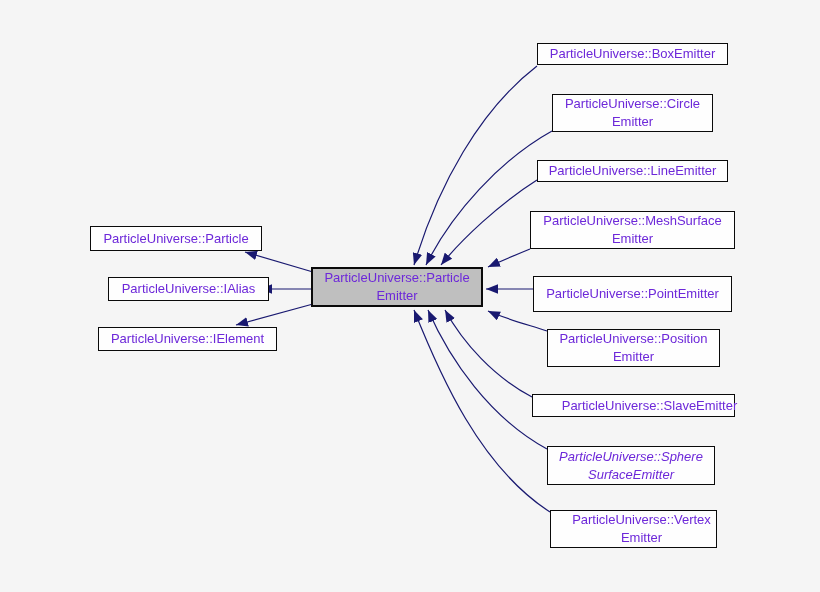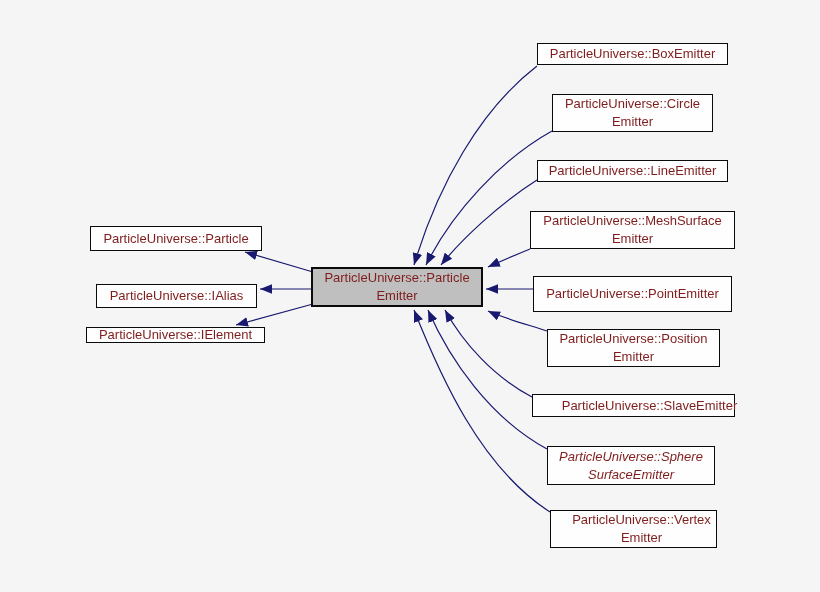--- a/index.html
+++ b/index.html
@@ -14,21 +14,21 @@
   #edges {
     position: absolute;
     left: 0; top: 0;
     width: 820px; height: 592px;
   }
   .node {
     position: absolute;
     box-sizing: border-box;
     background: #fefefe;
     border: 1.5px solid #0a0a0a;
-    color: #7f1d1d;
+    color: #6d28d9;
     font-size: 13px;
     line-height: 1.35;
     display: flex;
     align-items: center;
     justify-content: center;
     text-align: center;
     white-space: pre-line;
     cursor: pointer;
   }
   .node.center {
@@ -58,22 +58,22 @@
       <path d="M530,249 C513,256 499,262 488,267" marker-end="url(#arrow)"></path>
       <path d="M533,289 L486,289" marker-end="url(#arrow)"></path>
       <path d="M547,331 C522,323 501,317 488,311" marker-end="url(#arrow)"></path>
       <path d="M532,397 C494,377 463,343 445,310" marker-end="url(#arrow)"></path>
       <path d="M547,449 C490,418 450,360 428,310" marker-end="url(#arrow)"></path>
       <path d="M550,512 C480,467 440,375 414,310" marker-end="url(#arrow)"></path>
     </g>
   </svg>
 
   <div class="node" style="left:90px;  top:226px; width:172px; height:25px;">ParticleUniverse::Particle</div>
-  <div class="node" style="left:96px;  top:277px; width:161px; height:24px;margin-top:7px;">ParticleUniverse::IAlias</div>
-  <div class="node" style="left:86px;  top:327px; width:179px; height:16px;">ParticleUniverse::IElement</div>
+  <div class="node" style="left:108px;  top:277px; width:161px; height:24px;">ParticleUniverse::IAlias</div>
+  <div class="node" style="left:98px;  top:327px; width:179px; height:24px;">ParticleUniverse::IElement</div>
 
   <div class="node center" style="left:311px; top:267px; width:172px; height:40px;">ParticleUniverse::Particle
 Emitter</div>
 
   <div class="node" style="left:537px; top:43px;  width:191px; height:22px;">ParticleUniverse::BoxEmitter</div>
   <div class="node" style="left:552px; top:94px;  width:161px; height:38px;">ParticleUniverse::Circle
 Emitter</div>
   <div class="node" style="left:537px; top:160px; width:191px; height:22px;">ParticleUniverse::LineEmitter</div>
   <div class="node" style="left:530px; top:211px; width:205px; height:38px;">ParticleUniverse::MeshSurface
 Emitter</div>

